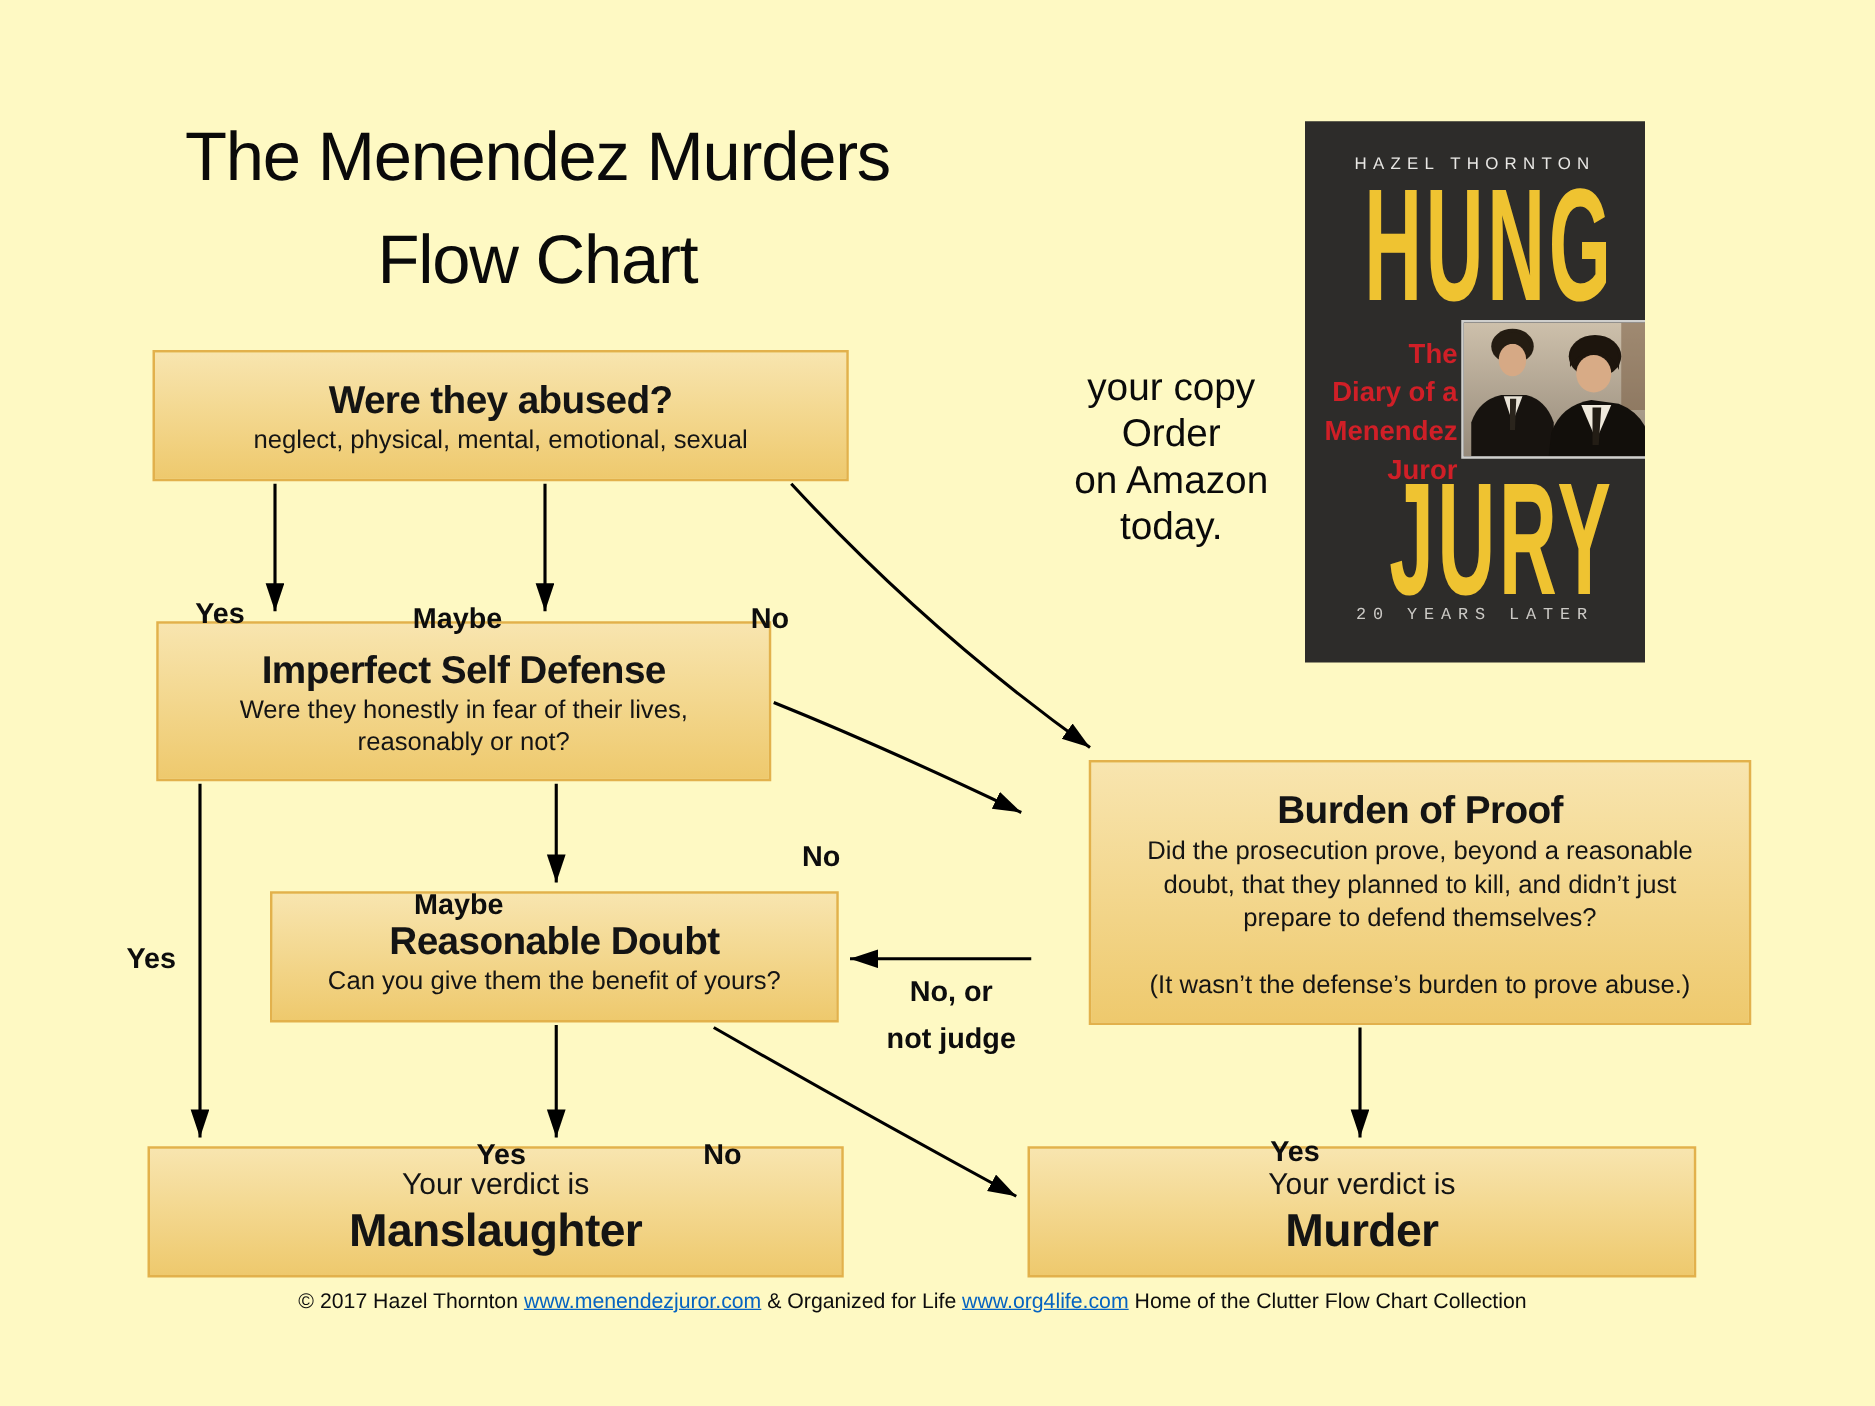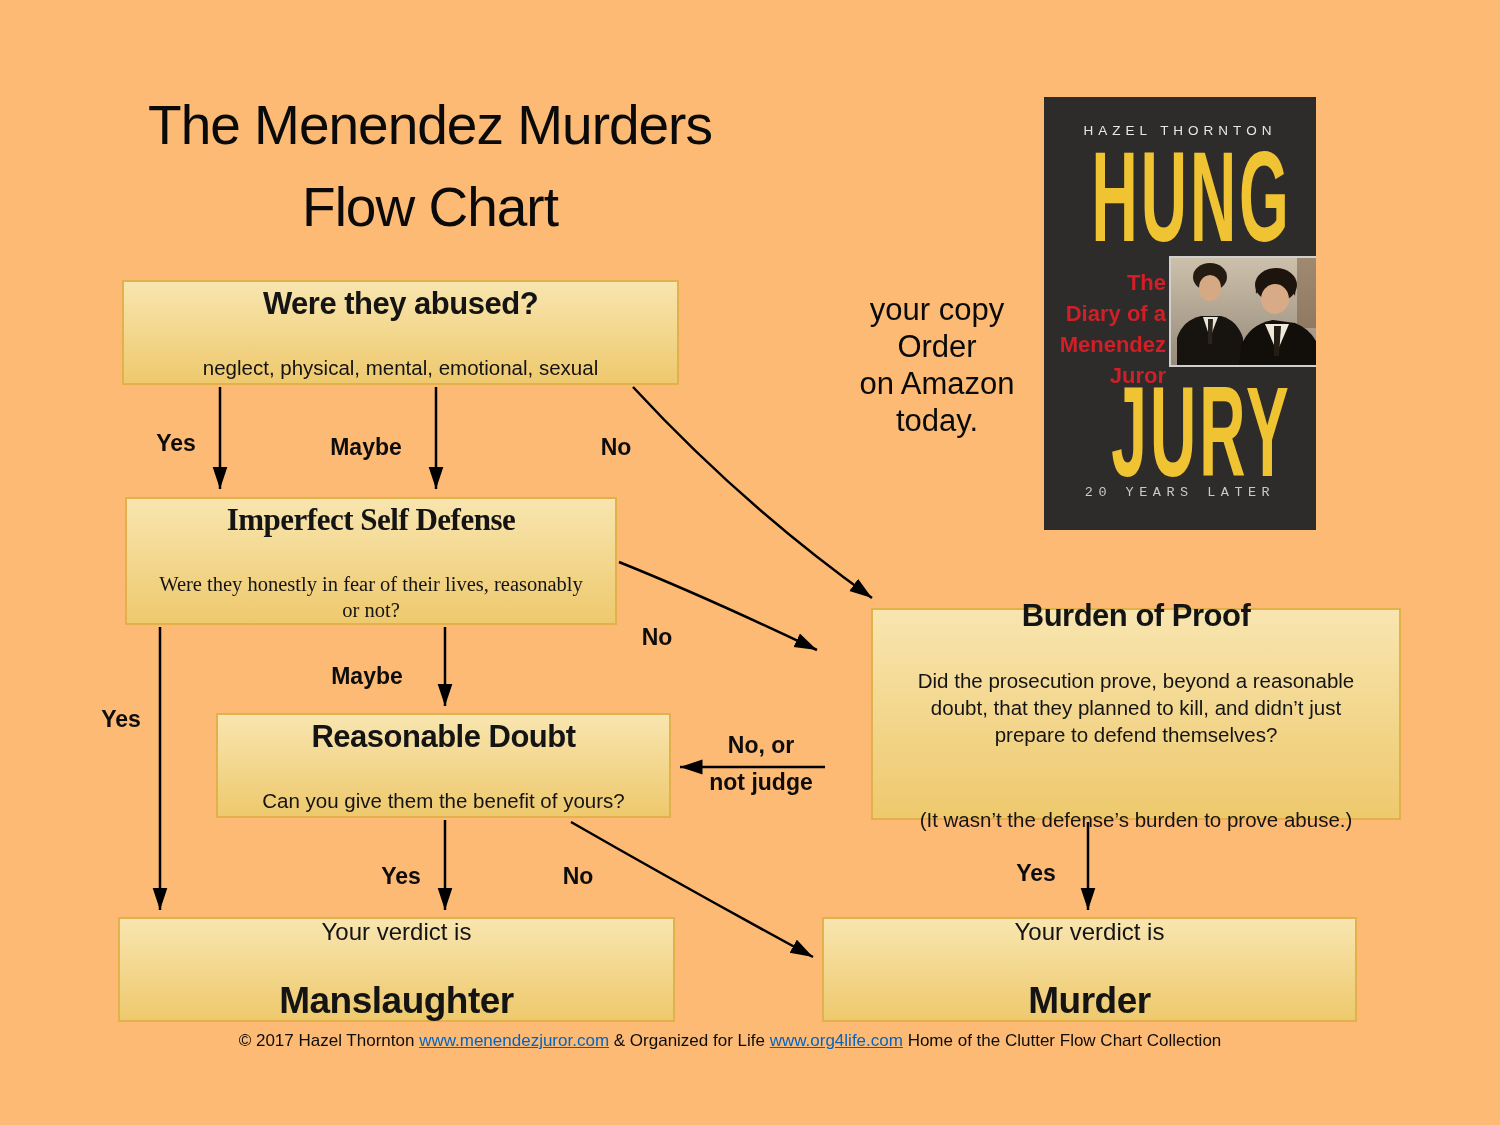--- a/index.html
+++ b/index.html
@@ -1,17 +1,17 @@
 <!DOCTYPE html>
 <html style="--box_fill_top: #f8e5af; --box_fill_bottom: #eec96d; --box_border: #e2b14c; --link_blue: #0563c1; --book_background: #2d2c2a; --book_yellow: #efc331; --book_red: #d01f27;"><head>
 <meta charset="utf-8">
 <style>
   html,body{margin:0;padding:0;background:#ffffff;}
   .stage{
-    position:relative;width:1500px;height:1125px;overflow:hidden;background:#fdba74;
+    position:relative;width:1500px;height:1125px;overflow:hidden;background:#fef9c3;
     font-family:"Liberation Sans","DejaVu Sans",sans-serif;color:#111;
   }
   
   .page-title{
     position:absolute;left:60px;top:84px;width:740px;text-align:center;
     font-size:55px;line-height:82px;color:#0a0a0a;letter-spacing:-1px;
   }
   
   .judge-text{
     position:absolute;left:827px;top:147px;width:220px;text-align:center;
@@ -48,32 +48,32 @@
   .book-years{
     position:absolute;left:0;top:388px;width:100%;text-align:center;
     color:#cbc9c5;font-size:13.5px;letter-spacing:5.5px;font-weight:400;font-family:Liberation Mono, monospace;
   }
   
   .node{
     position:absolute;box-sizing:border-box;
     background:linear-gradient(180deg,var(--box_fill_top,#f8e5af) 0%,var(--box_fill_bottom,#eec96d) 100%);
     border:2px solid var(--box_border,#e2b14c);
     display:flex;flex-direction:column;justify-content:center;align-items:center;
-    text-align:center;color:#141414;gap:32px;
+    text-align:center;color:#141414;
   }
   .node-title{font-size:31px;line-height:39px;font-weight:700;letter-spacing:-0.5px;}
   .node-sub{font-size:20.5px;line-height:26px;font-weight:400;}
   .node-body{font-size:20.5px;line-height:27px;font-weight:400;width:470px;}
   .node-note{font-size:20.5px;line-height:27px;font-weight:400;width:470px;margin-top:26px;}
   .verdict-prefix{font-size:24px;line-height:30px;font-weight:400;}
   .verdict-word{font-size:37px;line-height:44px;font-weight:700;letter-spacing:-0.5px;}
   
   .edge-label{
     position:absolute;transform:translate(-50%,-50%);
-    font-size:23px;font-weight:700;color:#0d0d0d;text-align:center;line-height:37px;white-space:nowrap;
+    font-size:23px;font-weight:700;color:#0d0d0d;text-align:center;line-height:37px;white-space:nowrap;margin-top:48px;
   }
   
   .arrows{position:absolute;left:0;top:0;}
   
   .footer{
     position:absolute;left:0;top:1031px;width:1460px;text-align:center;
     font-size:17px;color:#0d0d0d;font-weight:400;
   }
   .footer a{color:var(--link_blue,#0563c1);text-decoration:underline;cursor:pointer;}
 </style>
@@ -147,21 +147,21 @@
     <path d="M445,820 L445,910" stroke="#000" stroke-width="2.5" fill="none" marker-end="url(#ah)"></path>
     <path d="M571,822 Q686,888 813,957" stroke="#000" stroke-width="2.5" fill="none" marker-end="url(#ah)"></path>
     <path d="M1088,822 L1088,910" stroke="#000" stroke-width="2.5" fill="none" marker-end="url(#ah)"></path>
   </svg>
 
   <div class="node" style="left:122px;top:280px;width:557px;height:105px;">
     <div class="node-title">Were they abused?</div>
     <div class="node-sub">neglect, physical, mental, emotional, sexual</div>
   </div>
 
-  <div class="node" style="left:125px;top:497px;width:492px;height:128px;font-family:Liberation Serif, serif;">
+  <div class="node" style="left:125px;top:497px;width:492px;height:128px;">
     <div class="node-title">Imperfect Self Defense</div>
     <div class="node-sub" style="width:440px;">Were they honestly in fear of their lives, reasonably or not?</div>
   </div>
 
   <div class="node" style="left:216px;top:713px;width:455px;height:105px;">
     <div class="node-title">Reasonable Doubt</div>
     <div class="node-sub">Can you give them the benefit of yours?</div>
   </div>
 
   <div class="node" style="left:827px;top:608px;width:530px;height:212px;margin-left:44px;">

